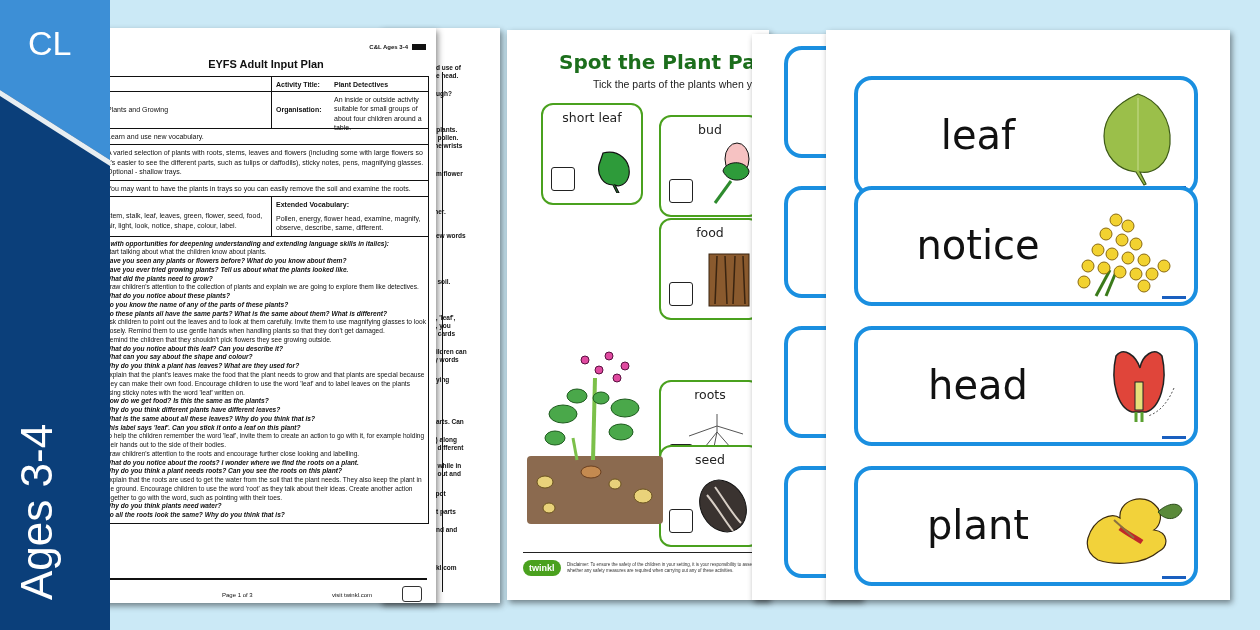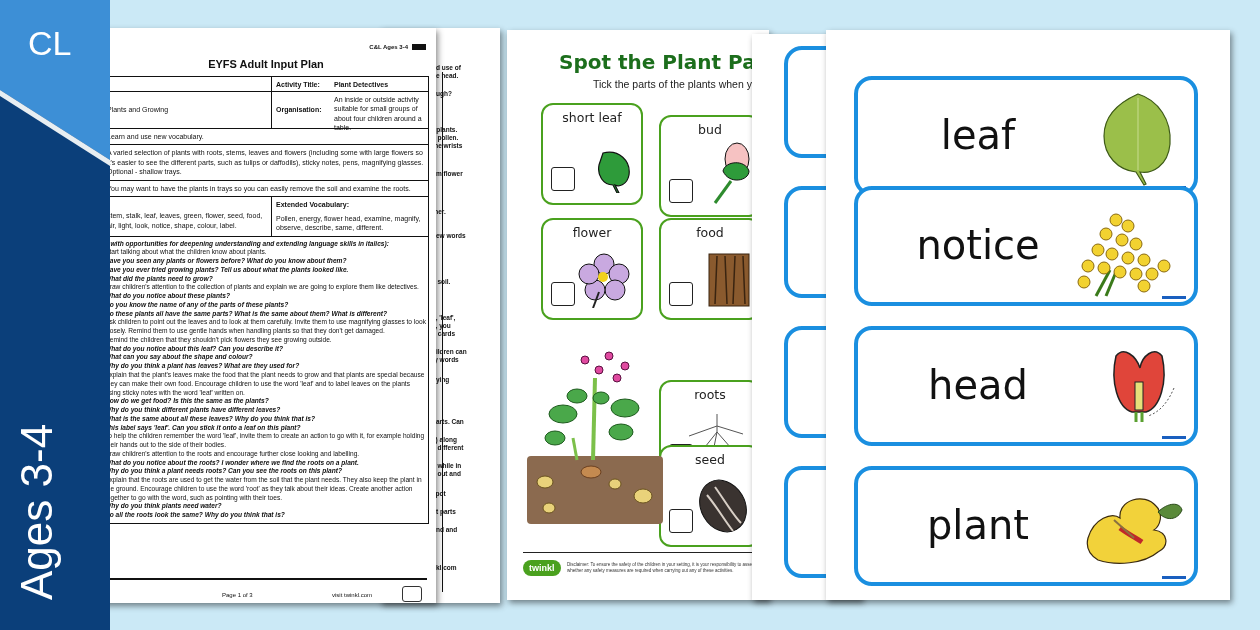--- a/index.html
+++ b/index.html
@@ -165,35 +165,20 @@
   </div>
   <div class="card" style="left:152px;top:85px;">
     <div class="lbl">bud</div>
     <div class="tick"></div>
     <svg class="pic" width="42" height="64">
         <ellipse cx="28" cy="18" rx="12" ry="16" fill="#f6c2c2" stroke="#111"></ellipse>
         <path d="M14 30 C16 20 36 18 40 30 C40 40 20 44 14 30Z" fill="#2e9b3a" stroke="#111"></path>
         <path d="M22 40 L6 62" stroke="#2e8b2e" stroke-width="3"></path>
       </svg>
   </div>
-  <div class="card" style="left:34px;top:188px;">
-    <div class="lbl">flower</div>
-    <div class="tick"></div>
-    <svg class="pic" width="58" height="58">
-        <g fill="#c9a9e0" stroke="#111">
-          <circle cx="29" cy="14" r="10"></circle>
-          <circle cx="44" cy="24" r="10"></circle>
-          <circle cx="40" cy="40" r="10"></circle>
-          <circle cx="20" cy="40" r="10"></circle>
-          <circle cx="14" cy="24" r="10"></circle>
-        </g>
-        <circle cx="28" cy="27" r="5" fill="#f2d21b"></circle>
-        <path d="M24 42 L18 58" stroke="#222" stroke-width="2"></path>
-      </svg>
-  </div>
   <div class="card" style="left:152px;top:188px;">
     <div class="lbl">food</div>
     <div class="tick"></div>
     <svg class="pic" width="44" height="56">
         <rect x="2" y="2" width="40" height="52" fill="#8a5a2e" stroke="#3a2410"></rect>
         <path d="M10 4 L8 52 M18 4 L20 52 M28 4 L26 52 M36 4 L38 52" stroke="#3a2410" stroke-width="1.5"></path>
       </svg>
   </div>
   <div class="card" style="left:152px;top:302px;margin-top:48px;">
     <div class="lbl">roots</div>

